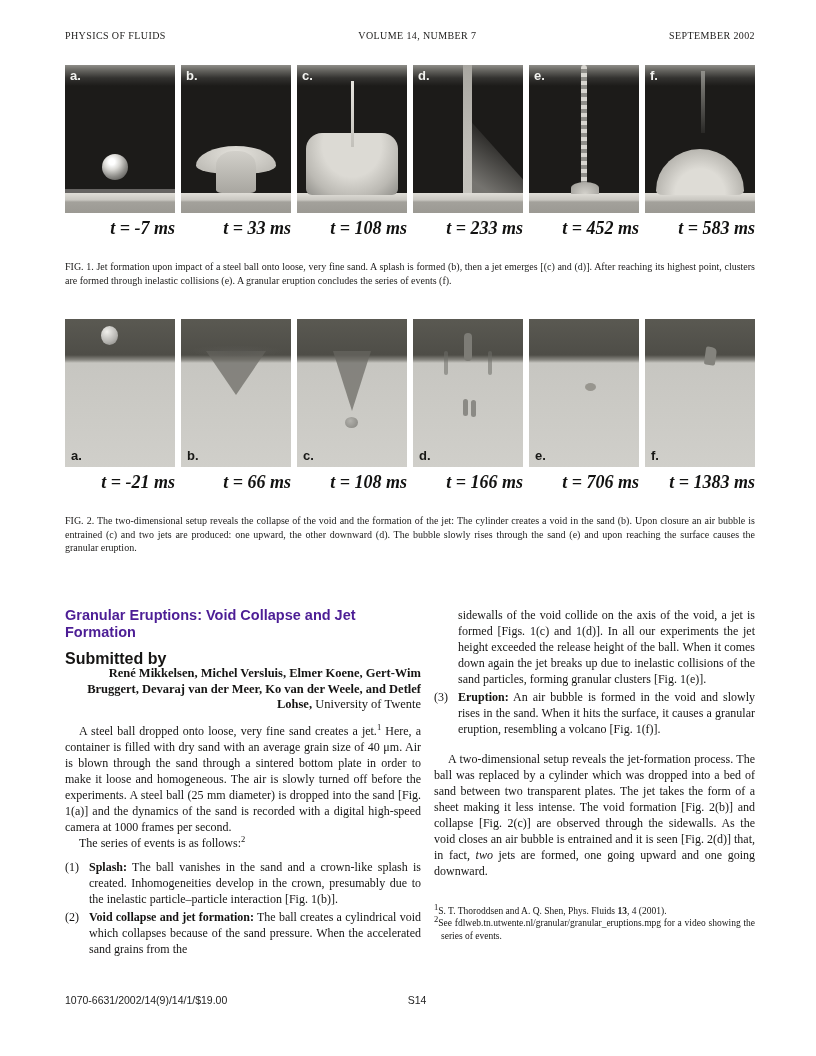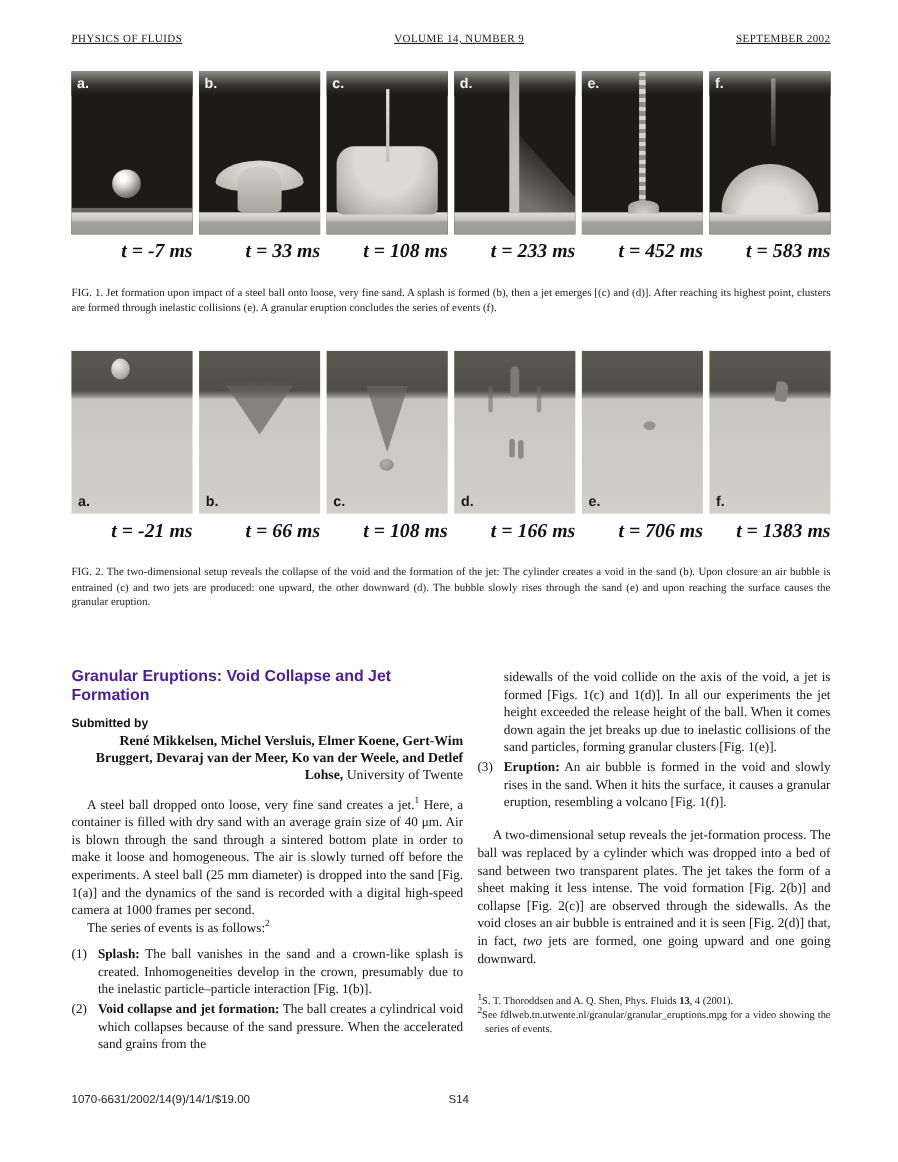--- a/index.html
+++ b/index.html
@@ -1,21 +1,21 @@
 <!DOCTYPE html>
 <html><head>
 <meta charset="utf-8">
 <style>
   html,body{margin:0;padding:0;background:#fff;}
   .page{position:relative;width:816px;height:1056px;background:#ffffff;color:#151413;
         font-family:"Liberation Serif", serif;box-sizing:border-box;
         padding:30px 61px 0 65px;overflow:hidden;}
   
   .jheader{display:flex;justify-content:space-between;font-size:10px;letter-spacing:.4px;
-           color:#1d1c1b;margin-bottom:24px;text-decoration:underline;}
+           color:#1d1c1b;margin-bottom:24px;}
   
   .figblock{margin:0 0 0 0;padding:0;}
   .panels{display:flex;gap:6px;}
   .panelcol{width:110px;}
   .ph{position:relative;width:110px;height:148px;overflow:hidden;}
   .ph.fig1{background:
       linear-gradient(to bottom,#8f8e89 0,#6f6e69 4px,#333230 13px,#1c1b19 21px) top/100% 22px no-repeat,
       linear-gradient(to bottom,#e0ded8 0,#c9c7c1 7px,#a3a19b 9px,#9b9993 20px) bottom/100% 20px no-repeat,
       #1c1b19;}
   .ph.fig2{background:
@@ -74,21 +74,21 @@
   .f2e::before{width:11px;height:8px;border-radius:50%;top:64px;left:56px;background:#98968f;}
   .f2f::before{width:11px;height:18px;top:28px;left:60px;border-radius:2px 5px 2px 2px;
       background:#84837d;transform:rotate(8deg);}
   
   .cols{display:flex;gap:13px;margin-top:52px;}
   .col{text-align:justify;font-size:12px;line-height:16px;}
   .col.left{width:356px;}
   .col.right{width:321px;}
   h1.atitle{font-family:"Liberation Sans",sans-serif;font-size:14.5px;line-height:17.5px;
       font-weight:bold;margin:0 0 9px 0;text-align:left;color:#4c1d95;}
-  .submitted{font-family:"Liberation Sans",sans-serif;font-weight:bold;font-size:11px;
+  .submitted{font-family:"Liberation Sans",sans-serif;font-weight:bold;font-size:16px;
       line-height:15.5px;margin:0;text-align:left;}
   .authors{font-family:Liberation Serif, serif;font-size:12.5px;line-height:15.5px;
       margin:0 0 10px 0;text-align:right;}
   .authors .bold{font-weight:bold;}
   p.body{margin:0;}
   p.body.indent{text-indent:14px;}
   sup{font-size:8.5px;line-height:0;}
   .li{position:relative;padding-left:24px;margin-top:2px;}
   .li .num{position:absolute;left:0;top:0;}
   .li .lead{font-weight:bold;}
@@ -103,21 +103,21 @@
   .pfooter .issn{position:absolute;left:0;top:0;}
   .pfooter .pageno{position:absolute;left:14px;right:0;text-align:center;top:0;}
 </style>
 </head>
 <body>
 
 <div class="page">
 
   <div class="jheader">
     <span>PHYSICS OF FLUIDS</span>
-    <span>VOLUME 14, NUMBER 9</span>
+    <span>VOLUME 14, NUMBER 7</span>
     <span>SEPTEMBER 2002</span>
   </div>
 
   <figure class="figblock" style="margin:0;">
     <div class="panels">
       <div class="panelcol">
         <div class="ph fig1 f1a">
           <span class="pl">a.</span>
         </div>
         <div class="ptime">t = -7 ms</div>

